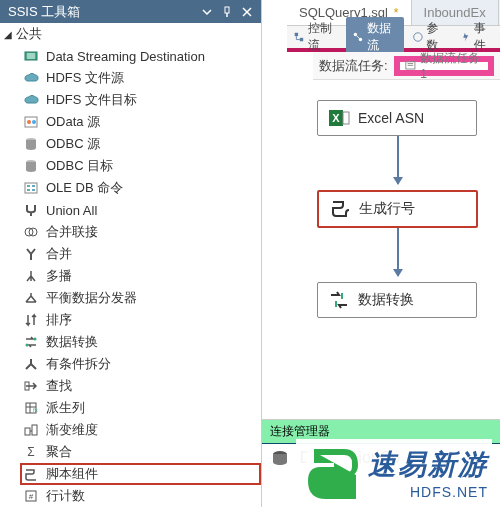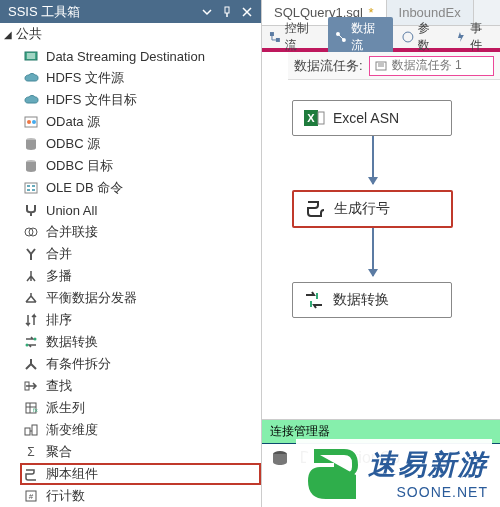--- a/index.html
+++ b/index.html
@@ -1,18 +1,18 @@
 <!DOCTYPE html>
 <html><head>
 <meta charset="utf-8">
 <style>
 * { margin: 0; padding: 0; box-sizing: border-box; font-family: "Microsoft YaHei", "Segoe UI", sans-serif; }
 body { background: #fff; width: 500px; height: 507px; overflow: hidden; position: relative; }
 
-.layout { display: flex; height: 100%; }
+.layout { display: flex; height: 100%; gap: 25px; }
 
 
 .toolbox { width: 262px; border-right: 1px solid #ccc; display: flex; flex-direction: column; background: #fff; }
 .toolbox-header { background: #4a6b8a; color: #fff; height: 28px; display: flex; align-items: center; padding: 0 4px 0 8px; font-size: 13px; }
 .toolbox-header .title { flex: 1; }
 .toolbox-header .hbtn { width: 20px; height: 20px; display: flex; align-items: center; justify-content: center; cursor: pointer; }
 .toolbox-header .hbtn svg { width: 12px; height: 12px; fill: #fff; stroke: #fff; }
 
 .group-header { display: flex; align-items: center; height: 22px; padding: 2px 4px; font-size: 13px; color: #333; cursor: pointer; }
 .group-header .arrow { width: 12px; font-size: 10px; }
@@ -28,21 +28,21 @@
 .file-tab { padding: 4px 12px; font-size: 13px; border-right: 1px solid #ccc; background: #fff; color: #555; display: flex; align-items: center; }
 .file-tab .star { color: #d4a017; margin-left: 2px; }
 .file-tab.inactive { background: #e8eef3; color: #888; }
 
 .subtabs { height: 26px; display: flex; align-items: center; background: #f5f5f5; border-bottom: 4px solid #be185d; font-size: 12px; }
 .subtab { display: flex; align-items: center; padding: 3px 6px; color: #444; cursor: pointer; }
 .subtab.active { background: #6b8aab; color: #fff; border-radius: 2px; margin: 0 2px; }
 .subtab .si { width: 14px; height: 14px; margin-right: 3px; }
 
 .task-row { height: 28px; display: flex; align-items: center; background: #f8f8f8; border-bottom: 1px solid #ddd; font-size: 13px; padding: 0 6px; color: #444; margin-left: 26px; }
-.task-row .combo { flex: 1; margin-left: 6px; border: 1px solid #ec4899; background: #fff; height: 20px; display: flex; align-items: center; padding: 0 4px; font-size: 12px; color: #777; }
+.task-row .combo { flex: 1; margin-left: 6px; border: 6px solid #ec4899; background: #fff; height: 20px; display: flex; align-items: center; padding: 0 4px; font-size: 12px; color: #777; }
 .task-row .combo .ci { width: 14px; margin-right: 4px; }
 
 .canvas { position: relative; flex: 1; background: #fff; }
 .node { position: absolute; border: 1px solid #888; background: #fff; display: flex; align-items: center; padding: 6px 10px; font-size: 14px; color: #333; border-radius: 2px; }
 .node.sel { border: 2px solid #c0392b; }
 .node .ni { width: 22px; height: 22px; margin-right: 8px; display: flex; align-items: center; justify-content: center; }
 .connector { position: absolute; width: 2px; background: #5b7ba3; left: 110px; }
 .connector::after { content: ''; position: absolute; bottom: -1px; left: -4px; border-left: 5px solid transparent; border-right: 5px solid transparent; border-top: 8px solid #5b7ba3; }
 
 .conn-mgr { position: absolute; bottom: 36px; left: 262px; right: 0; border-top: 1px solid #ccc; background: #fff; }
@@ -369,15 +369,15 @@
   </div>
 </div>
 
 <div class="watermark">
   <svg class="logo" viewBox="0 0 64 64">
     <rect x="6" y="6" width="52" height="52" rx="12" fill="#fff"></rect>
     <path d="M20 14 L44 14 Q52 14 52 22 L52 26 Q52 32 44 32 L26 32 Q18 32 18 40 L18 44 Q18 52 26 52 L50 52 L50 40 L30 40 L30 36 L44 36 Q58 36 58 24 Q58 8 44 8 L14 8 L14 22 L34 22 L34 26 L20 26 Q8 26 8 40 Q8 58 26 58 L56 58 L56 34" fill="#2fae4b"></path>
   </svg>
   <div class="txt">
     <span class="t1">速易新游</span>
-    <span class="t2">SOONE.NET</span>
+    <span class="t2">HDFS.NET</span>
   </div>
 </div>
 
 </body></html>

